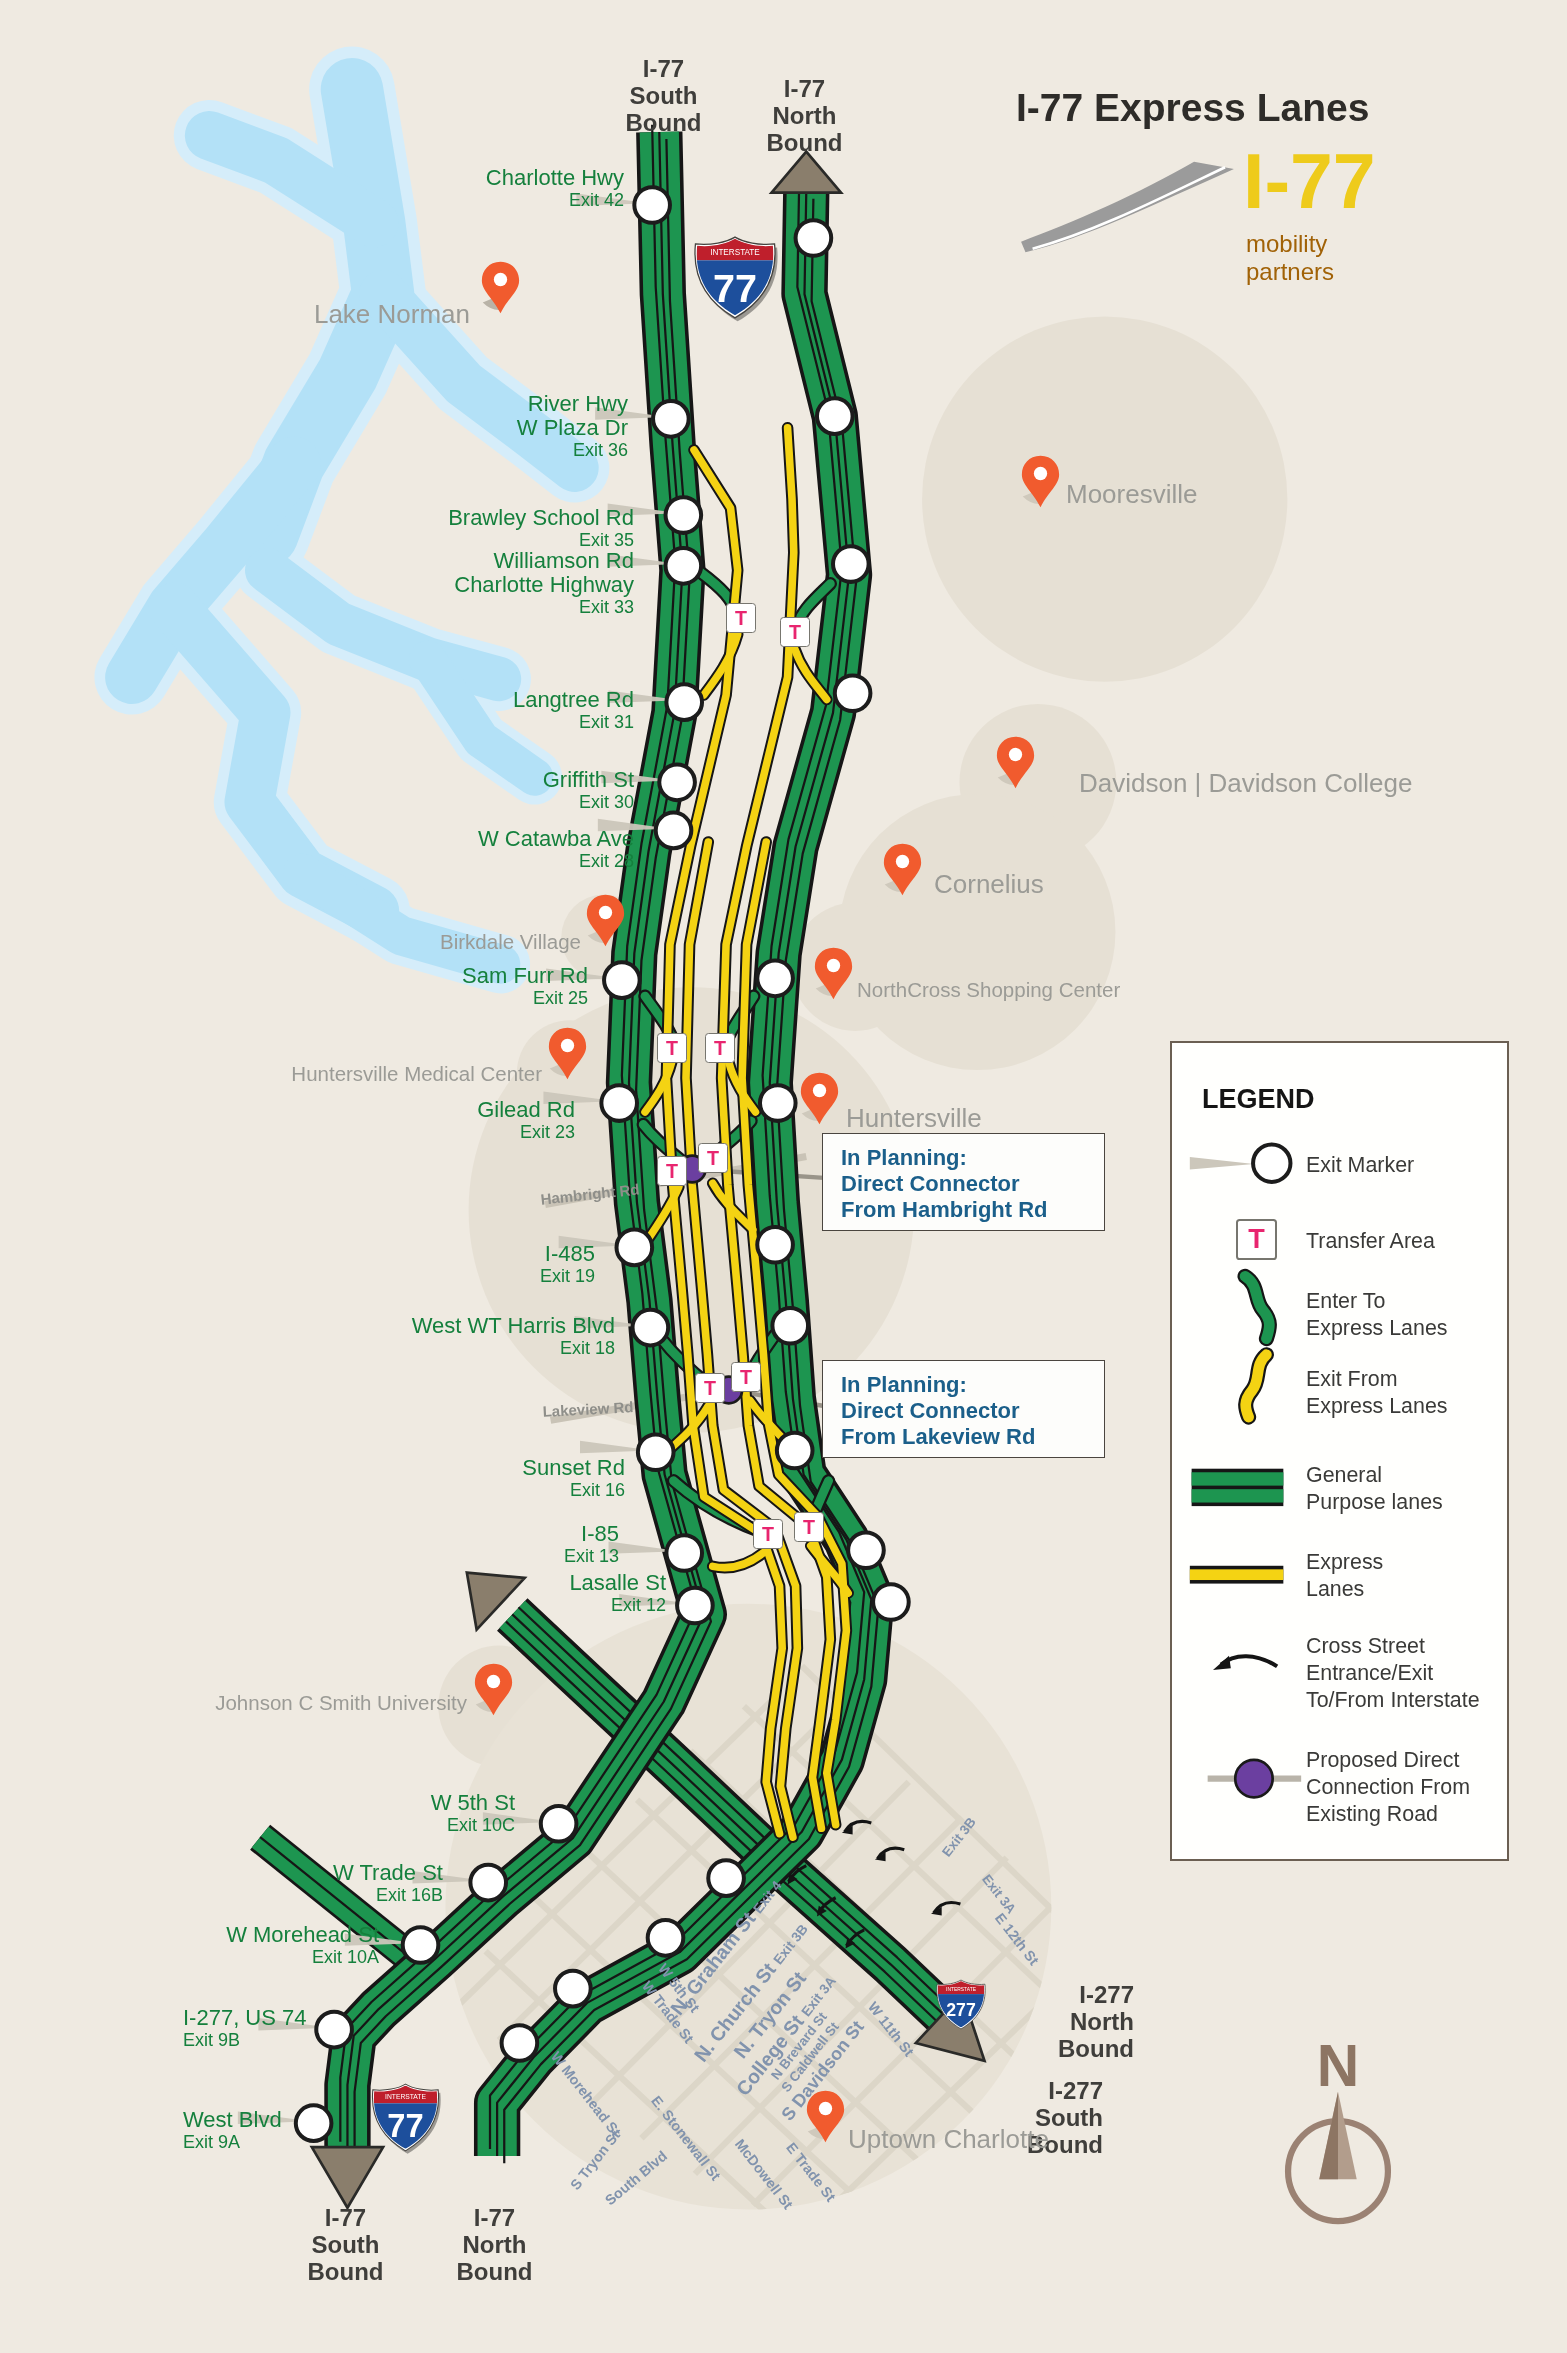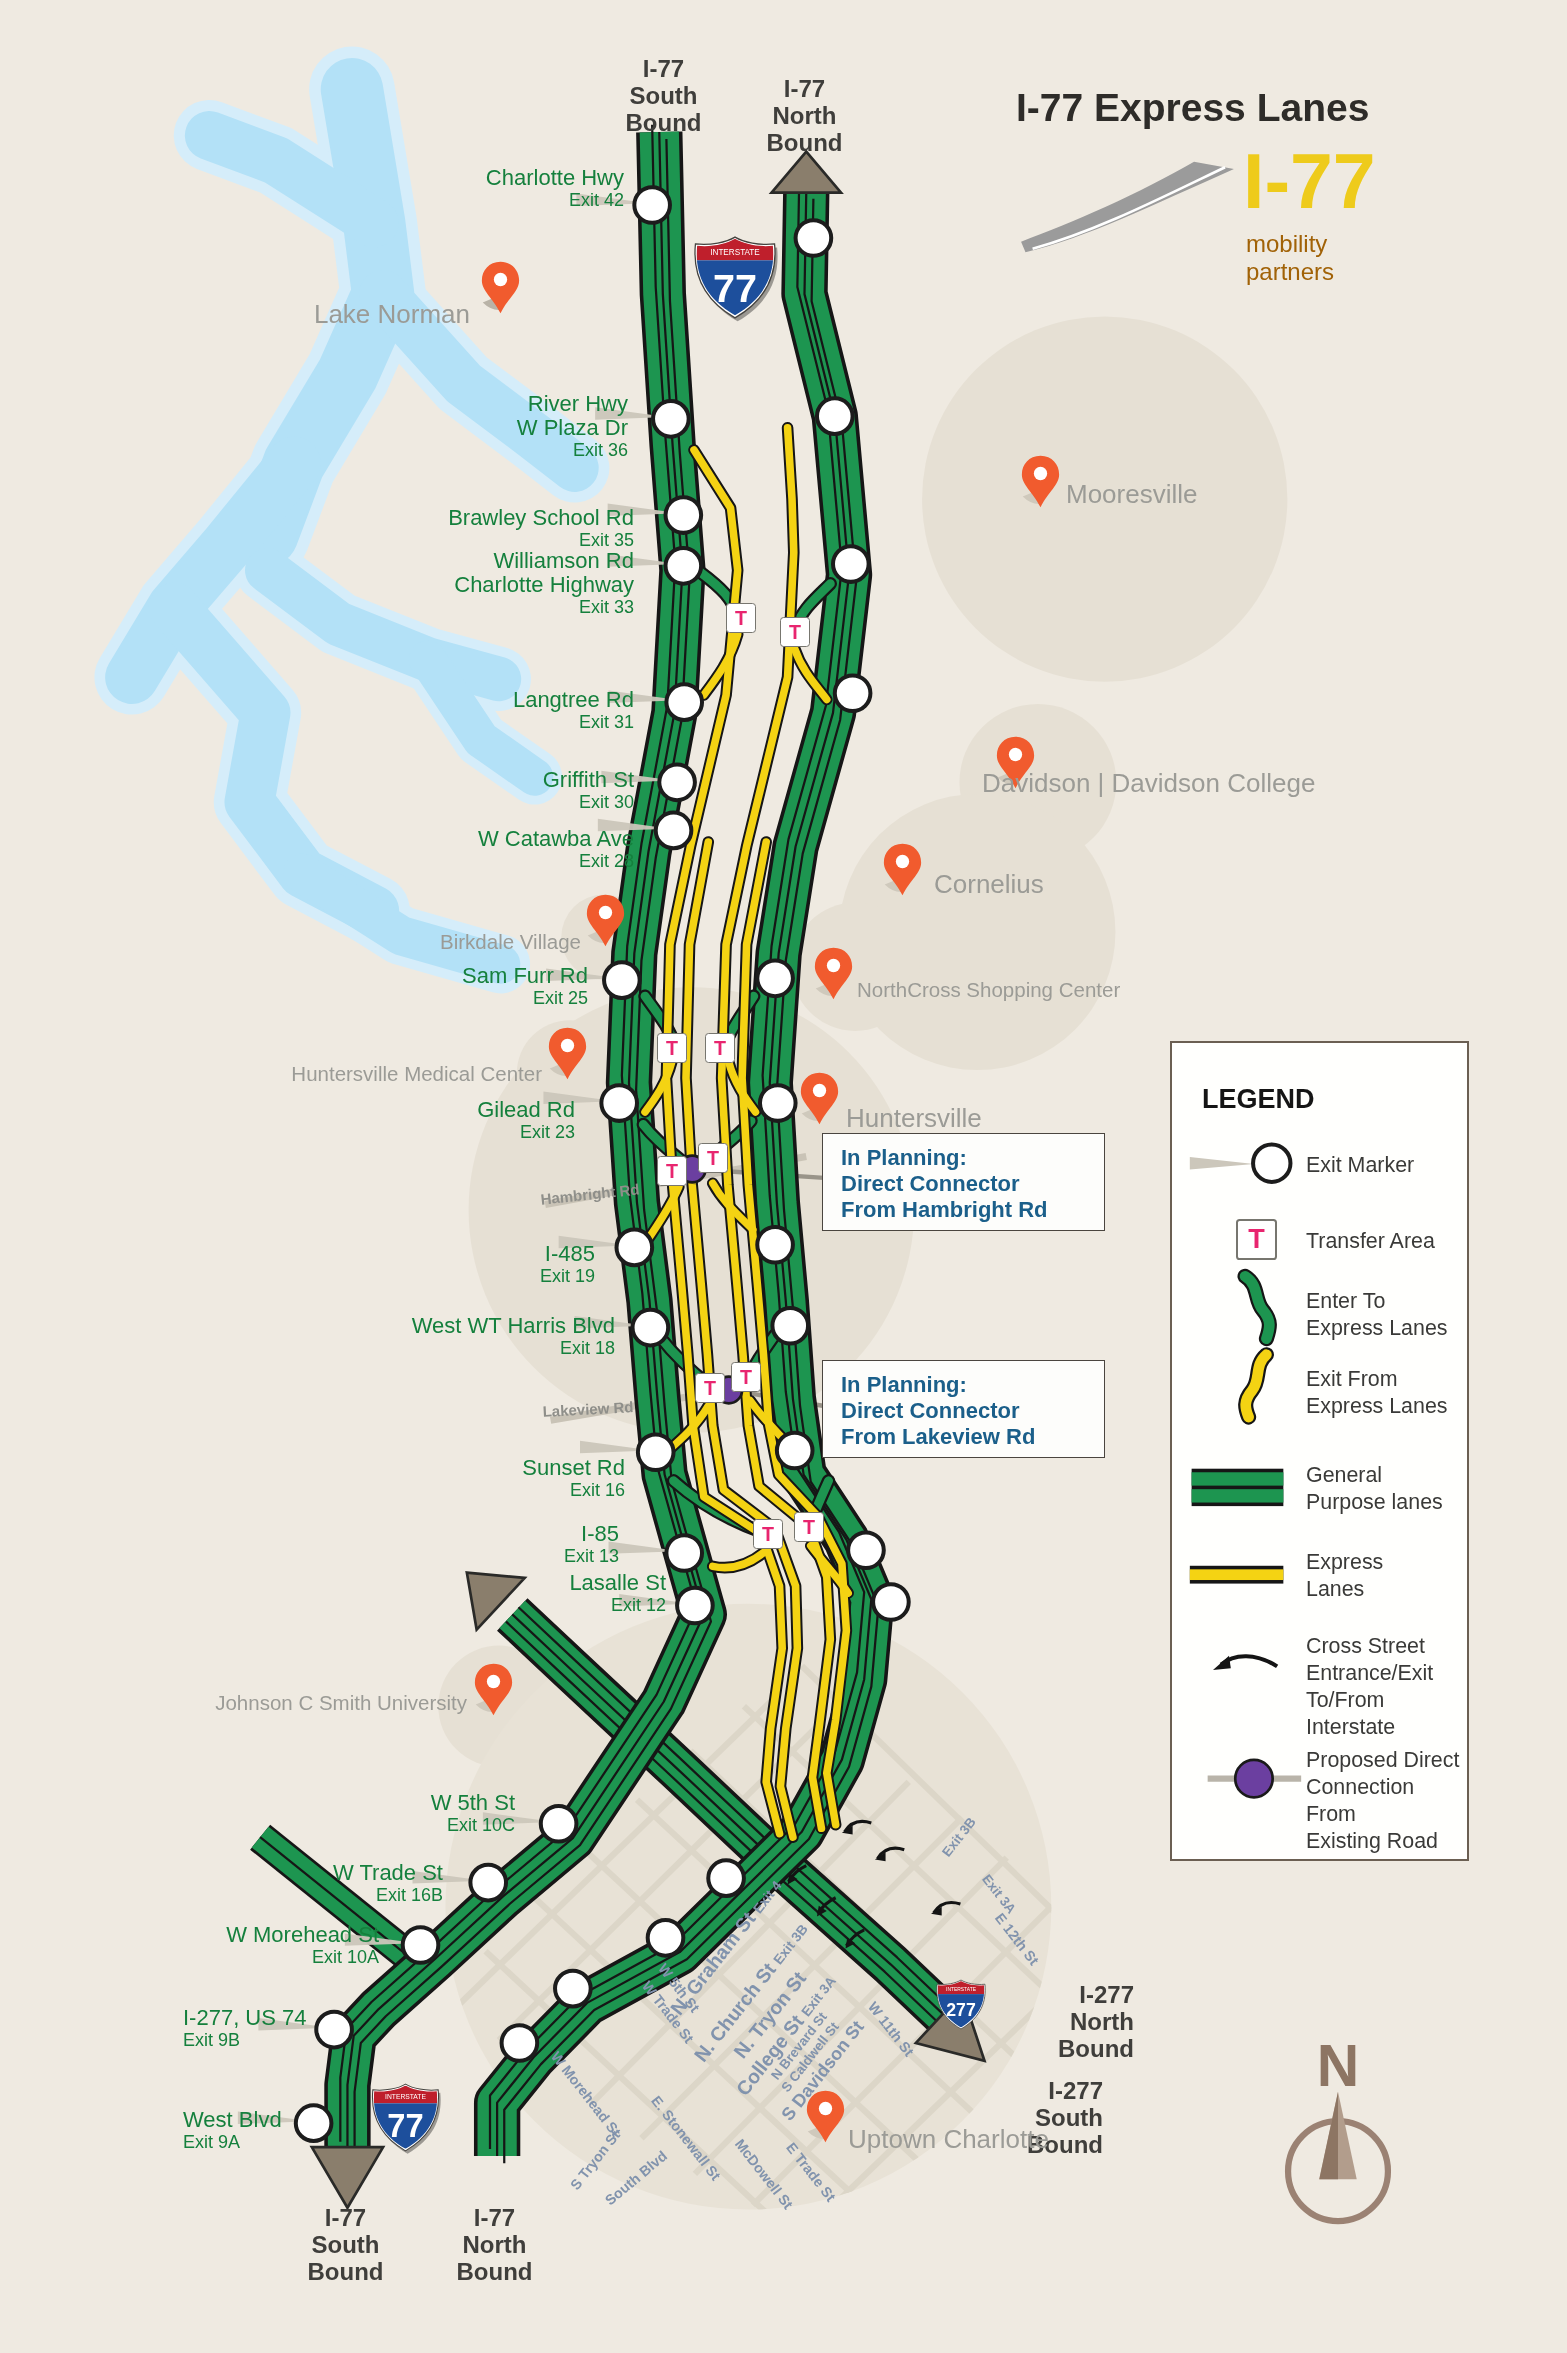--- a/index.html
+++ b/index.html
@@ -33,21 +33,21 @@
         font-weight:bold;font-size:19.6px;color:#e8256f;box-sizing:border-box;}
   .tbox.big{width:41px;height:41px;font-size:27px;border-width:2.7px;}
   
   .pin{position:absolute;width:43px;height:55px;}
   
   .callout{position:absolute;width:283px;height:98px;background:#fdfdfb;border:1.8px solid #4a453f;
            box-sizing:border-box;padding:10.7px 0 0 18px;color:#1b5f8a;font-weight:bold;
            font-size:22px;line-height:26px;}
   .callout span{display:block;}
   
-  #legend{position:absolute;left:1170px;top:1041px;width:299px;height:820px;background:#fffffd;
+  #legend{position:absolute;left:1170px;top:1041px;width:339px;height:820px;background:#fffffd;
           border:2.7px solid #6b5f52;box-sizing:border-box;}
   .lg-title{position:absolute;left:30px;top:41px;font-size:27px;font-weight:bold;color:#151515;}
   .lg-text{position:absolute;left:134px;color:#3a3a38;font-size:21.4px;line-height:27px;}
   .lg-text span{display:block;}
   .lg-text span:empty{display:none;}
   
   #title{position:absolute;left:1016px;top:86px;font-size:39px;font-weight:600;color:#2e2c29;}
   #logo{position:absolute;left:1016px;top:153px;width:383px;height:111px;}
   #logo .iname{position:absolute;left:227px;top:-16px;font-size:77px;font-weight:bold;color:#eecb1b;}
   #logo .isub{position:absolute;left:230px;top:77px;font-size:24px;color:#a16207;}
@@ -485,21 +485,21 @@
         <path d="M -20,14 Q -10,24 2,22 Q -8,16 -6,8 Z" fill="#cfc9bc"></path>
         <path d="M 0,-32 C -13,-32 -21,-22 -21,-11 C -21,1 -9,8 0,26 C 9,8 21,1 21,-11 C 21,-22 13,-32 0,-32 Z" fill="#f15b2e"></path>
         <circle cx="0" cy="-12" r="7.5" fill="#fff"></circle>
       </svg></div>
   <div class="place" style="left:1066px;top:479px">Mooresville</div>
   <div class="pin" style="left:994px;top:735px"><svg width="43" height="55" viewBox="-24 -34 48 62">
         <path d="M -20,14 Q -10,24 2,22 Q -8,16 -6,8 Z" fill="#cfc9bc"></path>
         <path d="M 0,-32 C -13,-32 -21,-22 -21,-11 C -21,1 -9,8 0,26 C 9,8 21,1 21,-11 C 21,-22 13,-32 0,-32 Z" fill="#f15b2e"></path>
         <circle cx="0" cy="-12" r="7.5" fill="#fff"></circle>
       </svg></div>
-  <div class="place" style="left:982px;top:768px">Davidson | Davidson College</div>
+  <div class="place" style="left:1079px;top:768px">Davidson | Davidson College</div>
   <div class="pin" style="left:881px;top:842px"><svg width="43" height="55" viewBox="-24 -34 48 62">
         <path d="M -20,14 Q -10,24 2,22 Q -8,16 -6,8 Z" fill="#cfc9bc"></path>
         <path d="M 0,-32 C -13,-32 -21,-22 -21,-11 C -21,1 -9,8 0,26 C 9,8 21,1 21,-11 C 21,-22 13,-32 0,-32 Z" fill="#f15b2e"></path>
         <circle cx="0" cy="-12" r="7.5" fill="#fff"></circle>
       </svg></div>
   <div class="place" style="left:934px;top:869px">Cornelius</div>
   <div class="pin" style="left:812px;top:946px"><svg width="43" height="55" viewBox="-24 -34 48 62">
         <path d="M -20,14 Q -10,24 2,22 Q -8,16 -6,8 Z" fill="#cfc9bc"></path>
         <path d="M 0,-32 C -13,-32 -21,-22 -21,-11 C -21,1 -9,8 0,26 C 9,8 21,1 21,-11 C 21,-22 13,-32 0,-32 Z" fill="#f15b2e"></path>
         <circle cx="0" cy="-12" r="7.5" fill="#fff"></circle>

